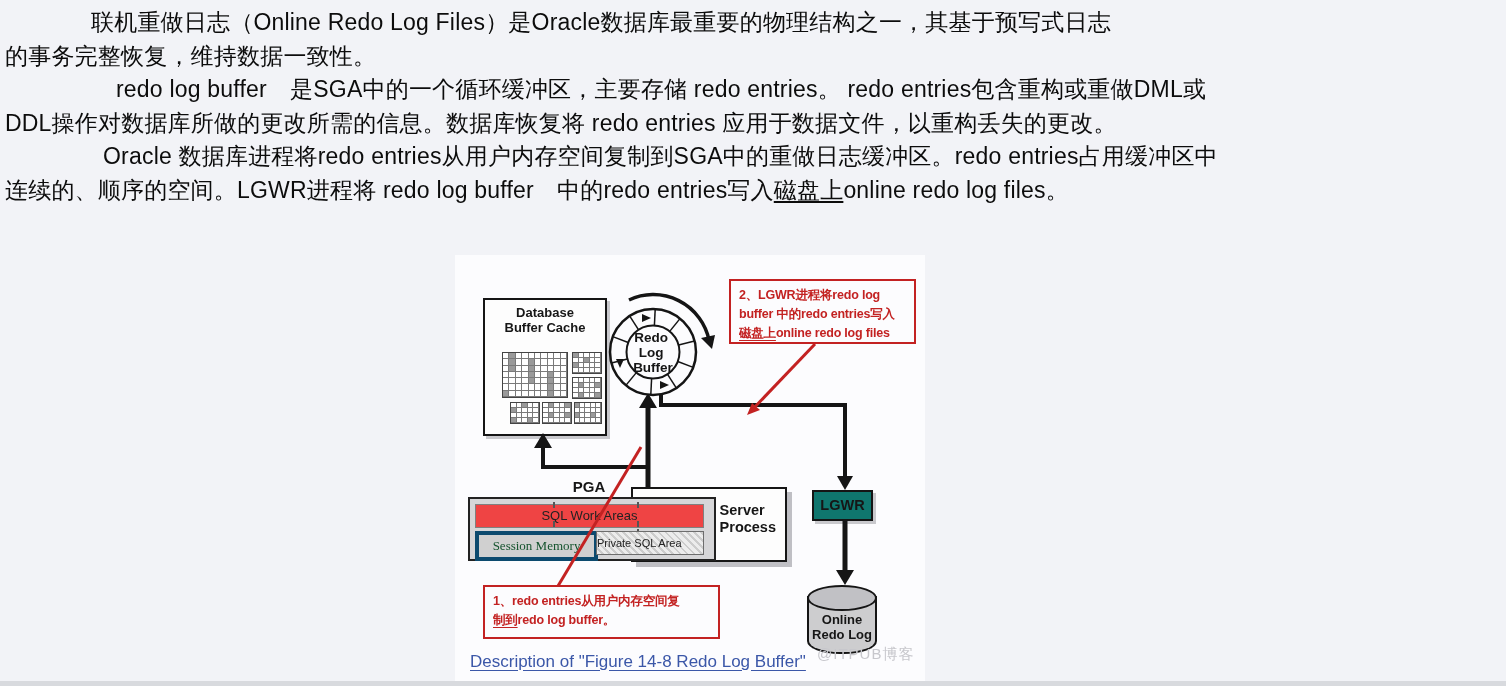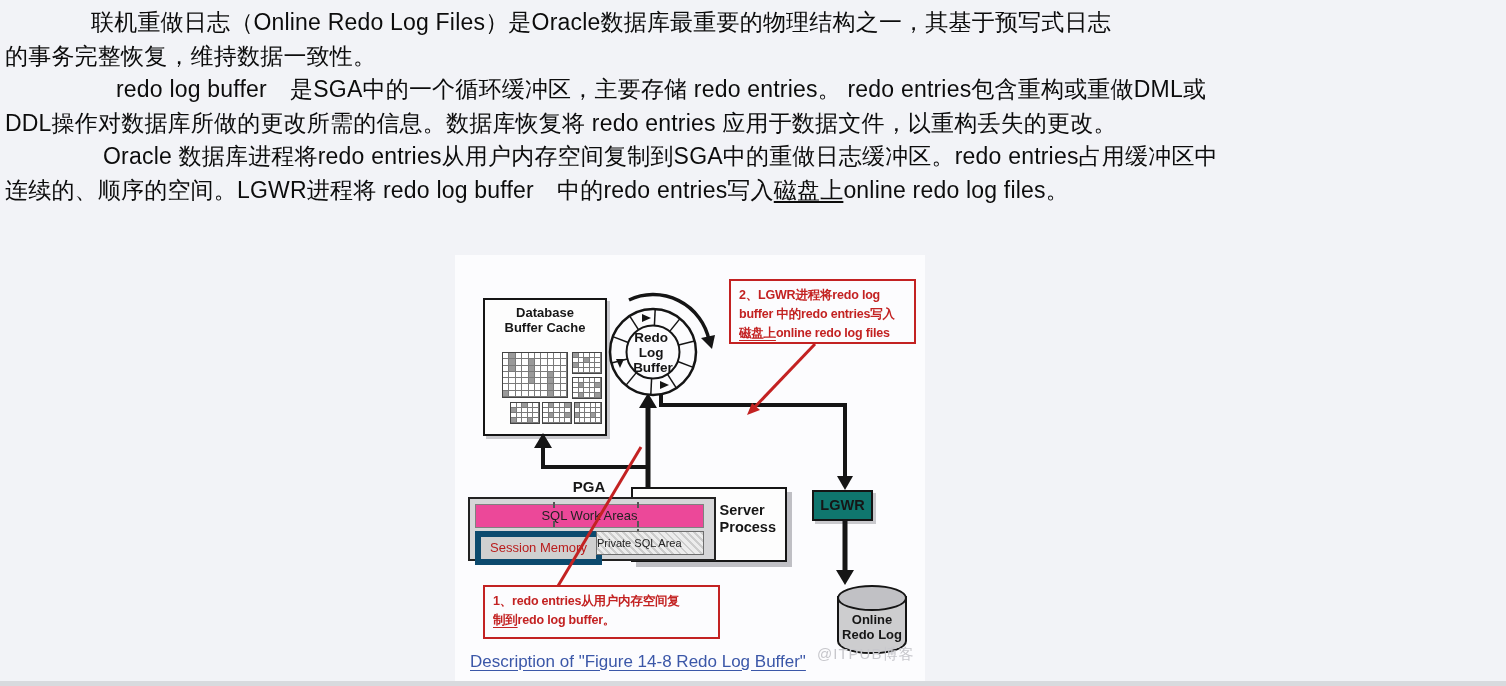--- a/index.html
+++ b/index.html
@@ -69,43 +69,43 @@
   .server-label{
     position:absolute;right:9px;top:13px;text-align:left;
     font-size:14.5px;font-weight:bold;line-height:17px;color:#161616;margin-left:32px;
   }
   .pga-box{
     position:absolute;left:13px;top:242px;width:244px;height:60px;
     background:#d6d6d8;border:2px solid #222;z-index:2;
   }
   .sql-bar{
     position:absolute;left:5px;top:5px;width:227px;height:22px;
-    background:#ec4899;border:1px solid #808080;
+    background:#ef4444;border:1px solid #808080;
     text-align:center;font-size:13px;line-height:22px;color:#222;
   }
   .sess-bar{
     position:absolute;left:5px;top:32px;width:115px;height:22px;
-    background:#d0d0d0;border:6px solid #0c4a6e;
-    text-align:center;font-size:13px;line-height:22px;color:#b91c1c;
+    background:#d0d0d0;border:4px solid #0c4a6e;
+    text-align:center;font-size:13px;line-height:22px;color:#14532d;font-family:Liberation Serif, serif;
   }
   .priv-bar{
     position:absolute;left:126px;top:32px;width:106px;height:22px;
     background:repeating-linear-gradient(45deg,#ececec 0 3px,#cccccc 3px 5px);
     border:1px solid #6d6d6d;
     font-size:11px;line-height:22px;color:#222;
   }
   .tick{position:absolute;width:0;height:6px;border-left:2px dashed #555;}
 
   .lgwr-box{
     position:absolute;left:357px;top:235px;width:57px;height:27px;
     background:#0f766e;border:2.5px solid #151515;z-index:2;
     box-shadow:3px 3px 0 #c9c9cd;
     text-align:center;font-size:14.5px;font-weight:bold;line-height:27px;color:#161616;
   }
-  .cylinder{position:absolute;left:352px;top:330px;width:72px;height:74px;z-index:2;margin-left:30px;}
+  .cylinder{position:absolute;left:352px;top:330px;width:72px;height:74px;z-index:2;}
   .cyl-body{
     position:absolute;top:11px;left:0;width:66px;height:56px;
     background:#cdcdcf;border:2px solid #151515;border-top:none;
     border-radius:0 0 33px 33px / 0 0 13px 13px;
   }
   .cyl-top{
     position:absolute;top:0;left:0;width:66px;height:22px;
     background:#c1c1c5;border:2px solid #151515;border-radius:50%;
   }
   .cyl-label{

